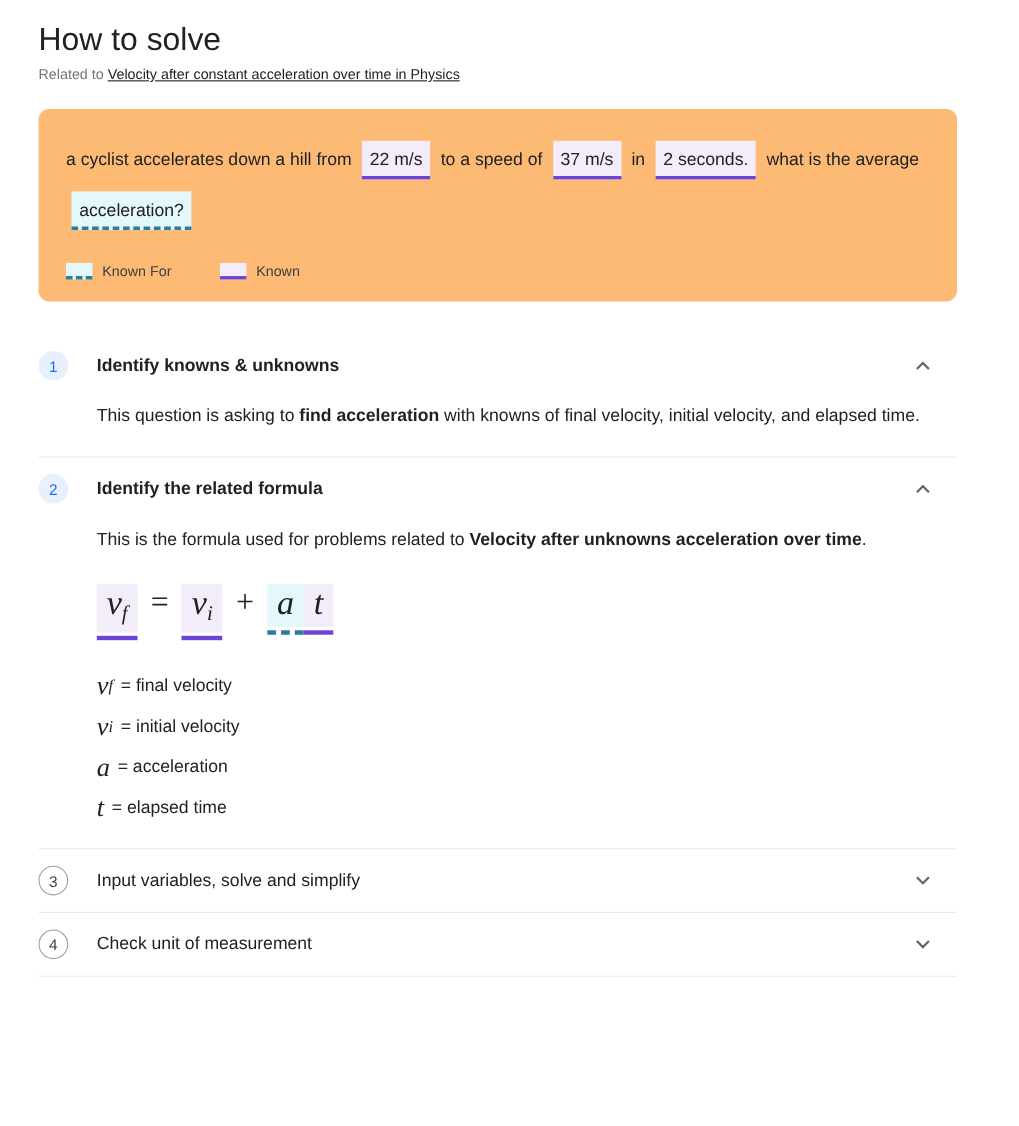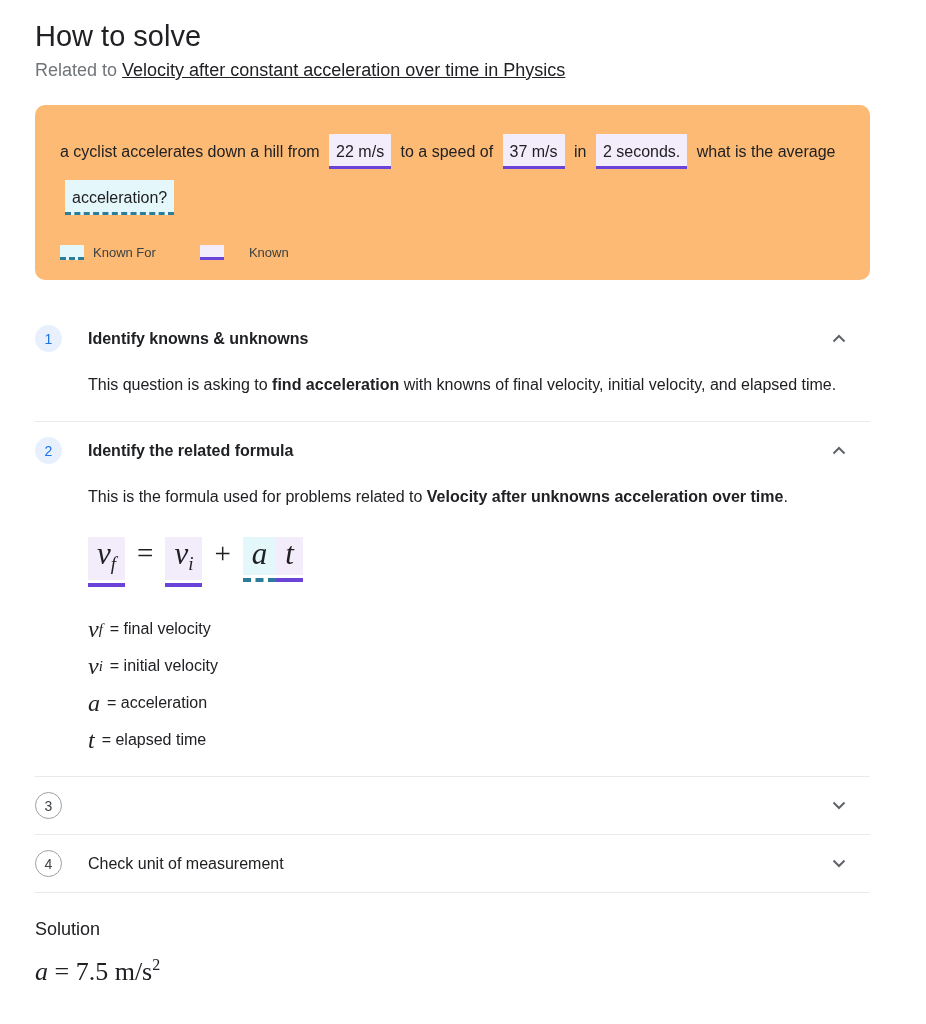--- a/index.html
+++ b/index.html
@@ -7,38 +7,38 @@
   body {
     width: 926px;
     min-height: 1024px;
     font-family: "Liberation Sans", sans-serif;
     color: #202124;
   }
   .container { padding: 16px 56px 10px 35px; }
 
   
   .page-title { font-size: 29px; font-weight: 400; color: #202124; margin-top: 4px; }
-  .related-line { font-size: 18px; color: #70757a; margin-top: 7px; }
+  .related-line { font-size: 13px; color: #70757a; margin-top: 7px; }
   .related-link { color: #202124; text-decoration: underline; cursor: pointer; }
 
   
   .problem-card {
     background: #fdba74;
     border-radius: 10px;
     margin-top: 24px;
     padding: 24px 18px 20px 25px;
   }
   .problem-text { font-size: 16px; line-height: 46px; color: #202124; }
   .hl { padding: 9px 7px 6px; white-space: nowrap; margin: 0 5px; }
   .hl-known { background: #f3ecfb; border-bottom: 3px solid #6b43d8; }
   .hl-solve { background: #e4f7fb; border-bottom: 3px dashed #2d7d9a; }
 
   .legend { display: flex; align-items: center; margin-top: 24px; }
   .legend-item { display: flex; align-items: center; font-size: 13px; color: #3c4043; }
-  .legend-item + .legend-item { margin-left: 44px; gap: 16px; }
+  .legend-item + .legend-item { margin-left: 44px; }
   .swatch { width: 24px; height: 15px; margin-right: 9px; display: inline-block; }
   .swatch-solve { background: #e4f7fb; border-bottom: 3px dashed #2d7d9a; }
   .swatch-known { background: #f3ecfb; border-bottom: 3px solid #6b43d8; }
 
   
   .steps { margin-top: 30px; }
   .step-header { display: flex; align-items: center; padding: 15px 0; cursor: pointer; }
   .step-num {
     width: 27px; height: 27px; border-radius: 50%;
     display: flex; align-items: center; justify-content: center;
@@ -169,40 +169,35 @@
         <div class="var-row">
           <span class="var-sym">t</span>
           <span class="var-def">= elapsed time</span>
         </div>
       </div>
     </div>
     <div class="divider"></div>
 
     <div class="step-header">
       <div class="step-num inactive">3</div>
+      <div class="step-title">Input variables, solve and simplify</div>
       <div class="chevron">
         <svg width="14" height="9" viewBox="0 0 14 9">
             <path d="M1.5 1.5 L7 7 L12.5 1.5" fill="none" stroke="#5f6368" stroke-width="2"></path>
           </svg>
       </div>
     </div>
     <div class="divider"></div>
 
     <div class="step-header">
       <div class="step-num inactive">4</div>
       <div class="step-title">Check unit of measurement</div>
       <div class="chevron">
         <svg width="14" height="9" viewBox="0 0 14 9">
             <path d="M1.5 1.5 L7 7 L12.5 1.5" fill="none" stroke="#5f6368" stroke-width="2"></path>
           </svg>
       </div>
     </div>
     <div class="divider"></div>
   </div>
 
-  <div class="solution">
-    <div class="solution-heading">Solution</div>
-    <div class="solution-expr">
-      <span class="lhs">a</span><span> = 7.5 m/s</span><sup>2</sup>
-    </div>
-  </div>
 
 </div>
 
 </body></html>

